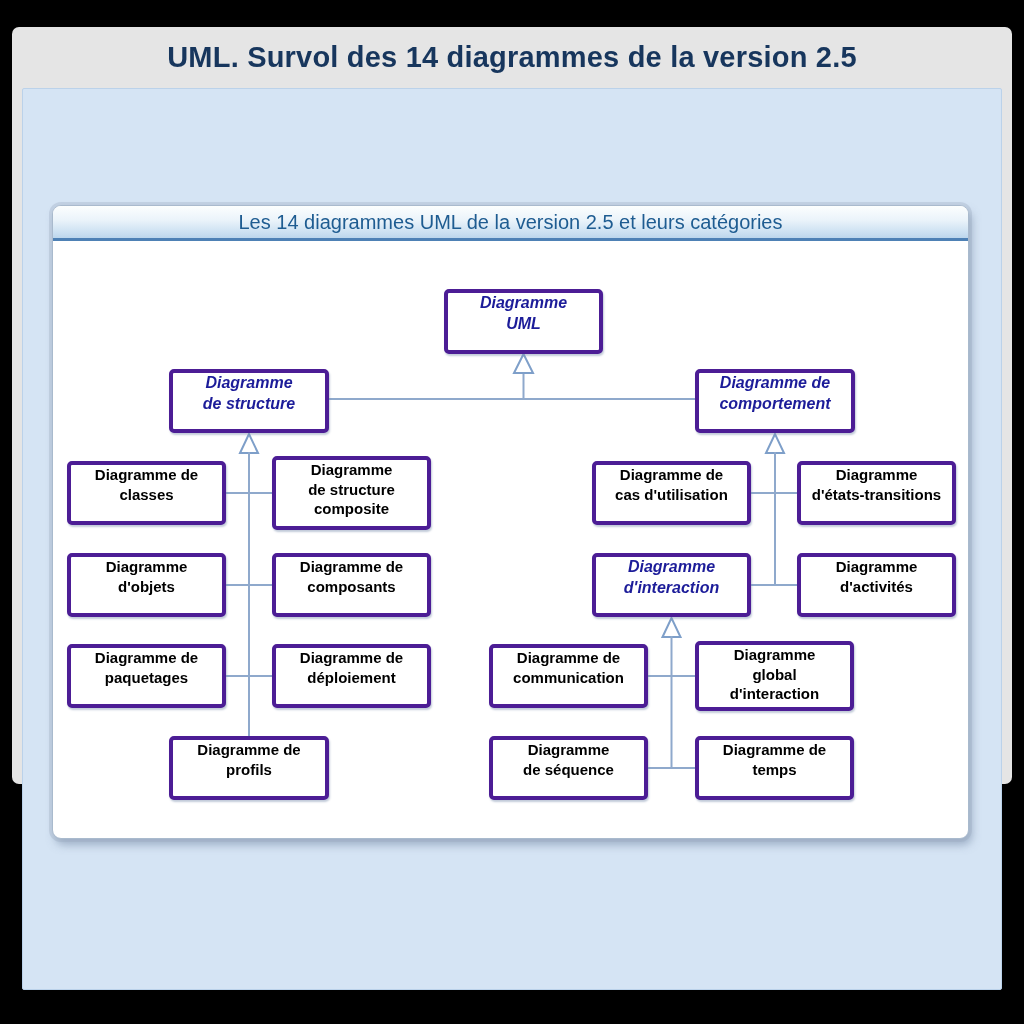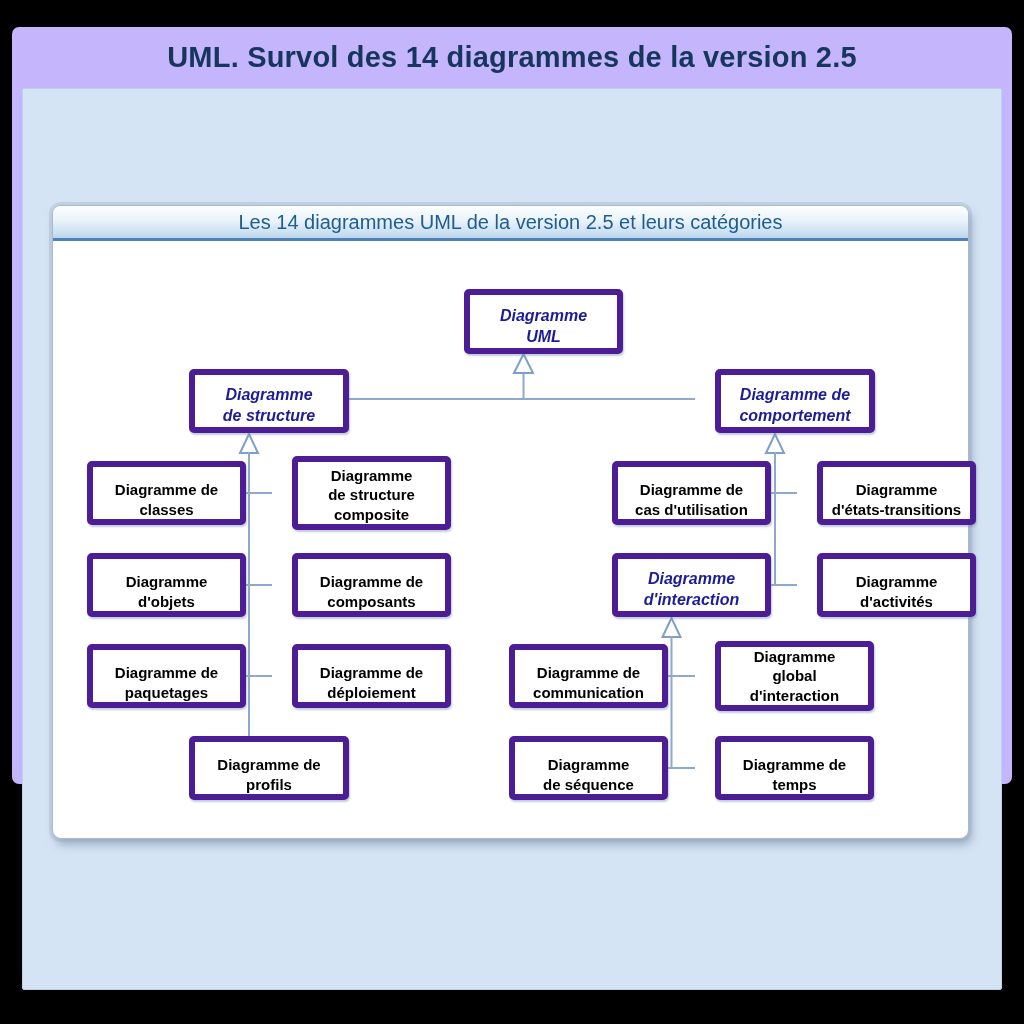--- a/index.html
+++ b/index.html
@@ -4,21 +4,21 @@
 <style>
   html,body{margin:0;padding:0;}
   body{
     width:1024px;height:1024px;background:#000;
     font-family:"Liberation Sans",sans-serif;
     position:relative;overflow:hidden;
   }
   
   .window{
     position:absolute;left:12px;top:27px;width:1000px;height:757px;
-    background:#c4b5fd;border-radius:7px;
+    background:#e5e5e5;border-radius:7px;
   }
   .window-title{
     height:61px;display:flex;align-items:center;justify-content:center;
     font-size:29px;font-weight:bold;color:#17365D;letter-spacing:.2px;
   }
   .inner-panel{
     position:absolute;left:10px;top:61px;width:980px;height:902px;
     background:#D5E4F4;border:1px solid #BBD2EA;box-sizing:border-box;
     border-radius:2px;
   }
@@ -33,26 +33,25 @@
     height:32px;border-radius:8px 8px 0 0;
     background:linear-gradient(#FCFEFE, #EAF3FA 45%, #CADFF1 85%, #BCD6EC);
     border-bottom:3px solid #4E81B5;
     display:flex;align-items:center;justify-content:center;
     font-size:20px;font-weight:normal;color:#1E5C91;
   }
   .diagram{position:absolute;left:0;top:0;width:915px;height:632px;}
   .connector-layer{position:absolute;left:0;top:0;pointer-events:none;}
   .node{
     position:absolute;background:#fff;
-    border:6px solid #4c1d95;border-radius:5px;box-sizing:border-box;
-    display:flex;align-items:flex-end;justify-content:center;text-align:center;
+    border:4px solid #4c1d95;border-radius:5px;box-sizing:border-box;
+    display:flex;align-items:flex-start;justify-content:center;text-align:center;
     font-weight:bold;font-size:15px;line-height:1.3;color:#000;
     white-space:pre-line;
     box-shadow:1px 2px 2px rgba(120,140,170,.45);
-    margin-left:20px;
   }
   .node.cat{color:#1C1C99;font-style:italic;font-size:16px;}
   #n-uml{left:391px;top:83px;width:159px;height:65px;}
   #n-structure{left:116px;top:163px;width:160px;height:64px;}
   #n-comportement{left:642px;top:163px;width:160px;height:64px;}
   #n-classes{left:14px;top:255px;width:159px;height:64px;}
   #n-composite{left:219px;top:250px;width:159px;height:74px;}
   #n-objets{left:14px;top:347px;width:159px;height:64px;}
   #n-composants{left:219px;top:347px;width:159px;height:64px;}
   #n-paquetages{left:14px;top:438px;width:159px;height:64px;}

